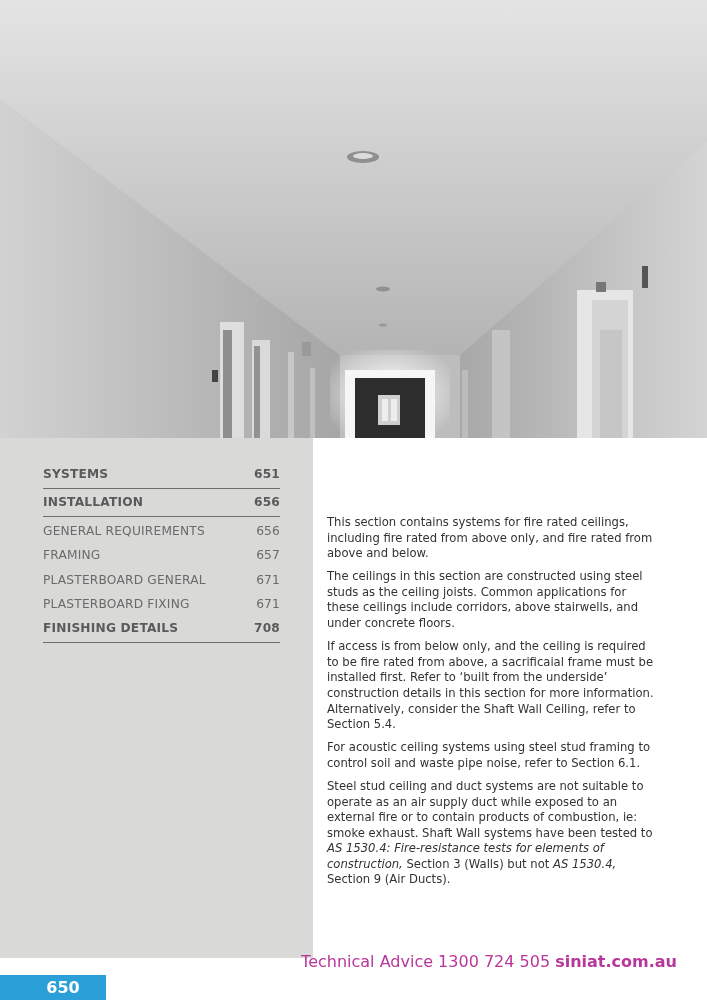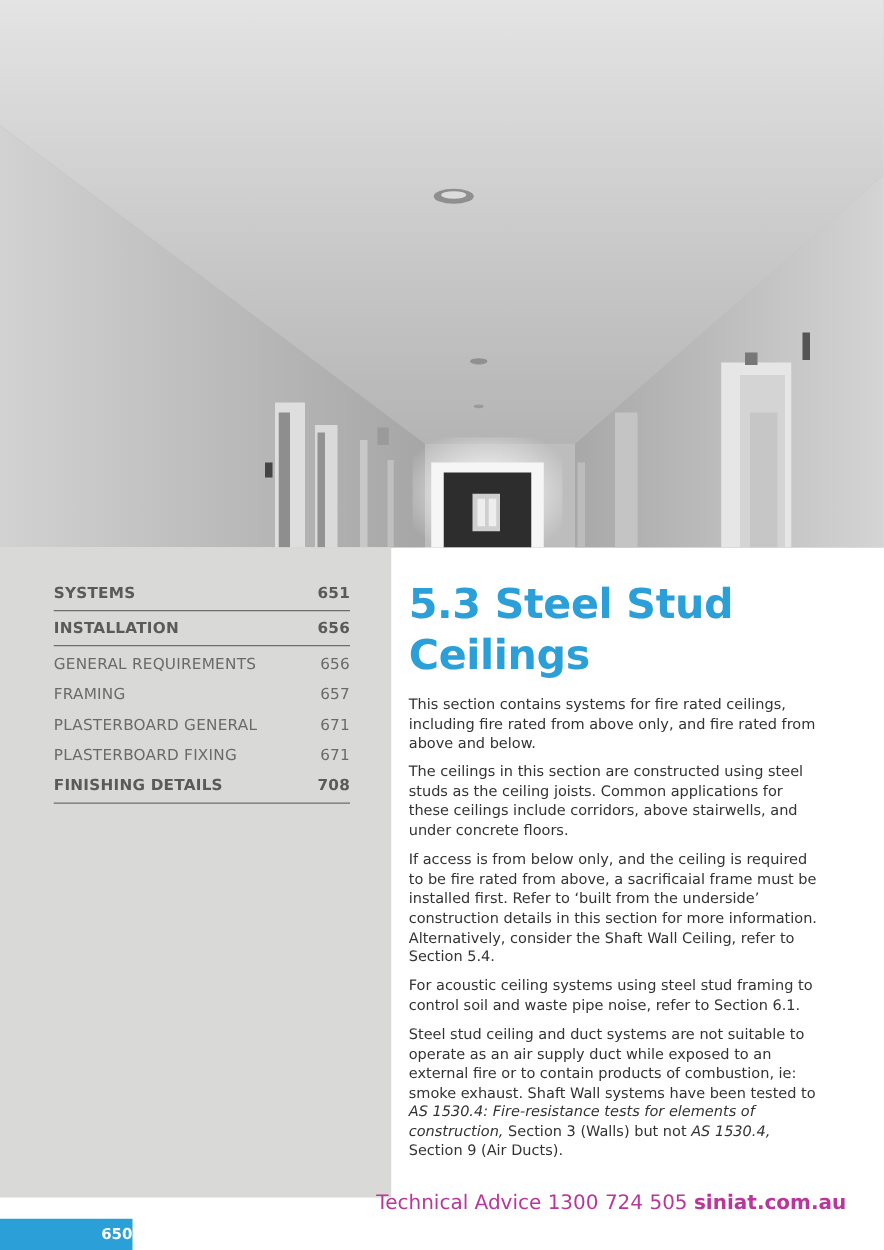--- a/index.html
+++ b/index.html
@@ -33,22 +33,22 @@
     color: #2a9fd8; font-weight: bold; font-size: 33px; line-height: 41px;
     margin: 0 0 12px 0; letter-spacing: -0.3px;
   }
   .para {
     font-size: 11.6px; line-height: 15.6px; color: #333333;
     margin: 0 0 7.5px 0;
   }
   .para i { font-style: italic; }
   .page-tab {
     position: absolute; left: 0; top: 975px; width: 106px; height: 25px;
-    background: #2a9fd8; color: #ffffff; font-weight: bold; font-size: 12px;
-    line-height: 25px; text-align: right; box-sizing: border-box; padding-left: 20px;
+    background: #2a9fd8; color: #ffffff; font-weight: bold; font-size: 16px;
+    line-height: 25px; text-align: center; box-sizing: border-box; padding-left: 20px;
   }
   .footer-text {
     position: absolute; right: 30px; top: 952px; font-size: 16px;
     color: #b9369a; white-space: nowrap;
   }
   .footer-text b { font-weight: bold; }
 </style>
 </head>
 <body>
 
@@ -131,22 +131,21 @@
     <span>671</span>
   </div>
   <div class="toc-row major">
     <span>FINISHING DETAILS</span>
     <span>708</span>
   </div>
 </nav>
 
 <main class="main">
   <h1 class="title">
-    <span>5.3 Steel Stud</span><br>
-    <span>Ceilings</span>
+    <br>
   </h1>
   <p class="para">This section contains systems for fire rated ceilings, including fire rated from above only, and fire rated from above and below.</p>
   <p class="para">The ceilings in this section are constructed using steel studs as the ceiling joists. Common applications for these ceilings include corridors, above stairwells, and under concrete floors.</p>
   <p class="para">If access is from below only, and the ceiling is required to be fire rated from above, a sacrificaial frame must be installed first. Refer to ‘built from the underside’ construction details in this section for more information. Alternatively, consider the Shaft Wall Ceiling, refer to Section 5.4.</p>
   <p class="para">For acoustic ceiling systems using steel stud framing to control soil and waste pipe noise, refer to Section 6.1.</p>
   <p class="para"><span>Steel stud ceiling and duct systems are not suitable to operate as an air supply duct while exposed to an external fire or to contain products of combustion, ie: smoke exhaust. Shaft Wall systems have been tested to </span><i>AS 1530.4: Fire-resistance tests for elements of construction,</i><span> Section 3 (Walls) but not </span><i>AS 1530.4,</i><span> Section 9 (Air Ducts).</span></p>
 </main>
 
 <div class="page-tab">
   <span>650</span>

